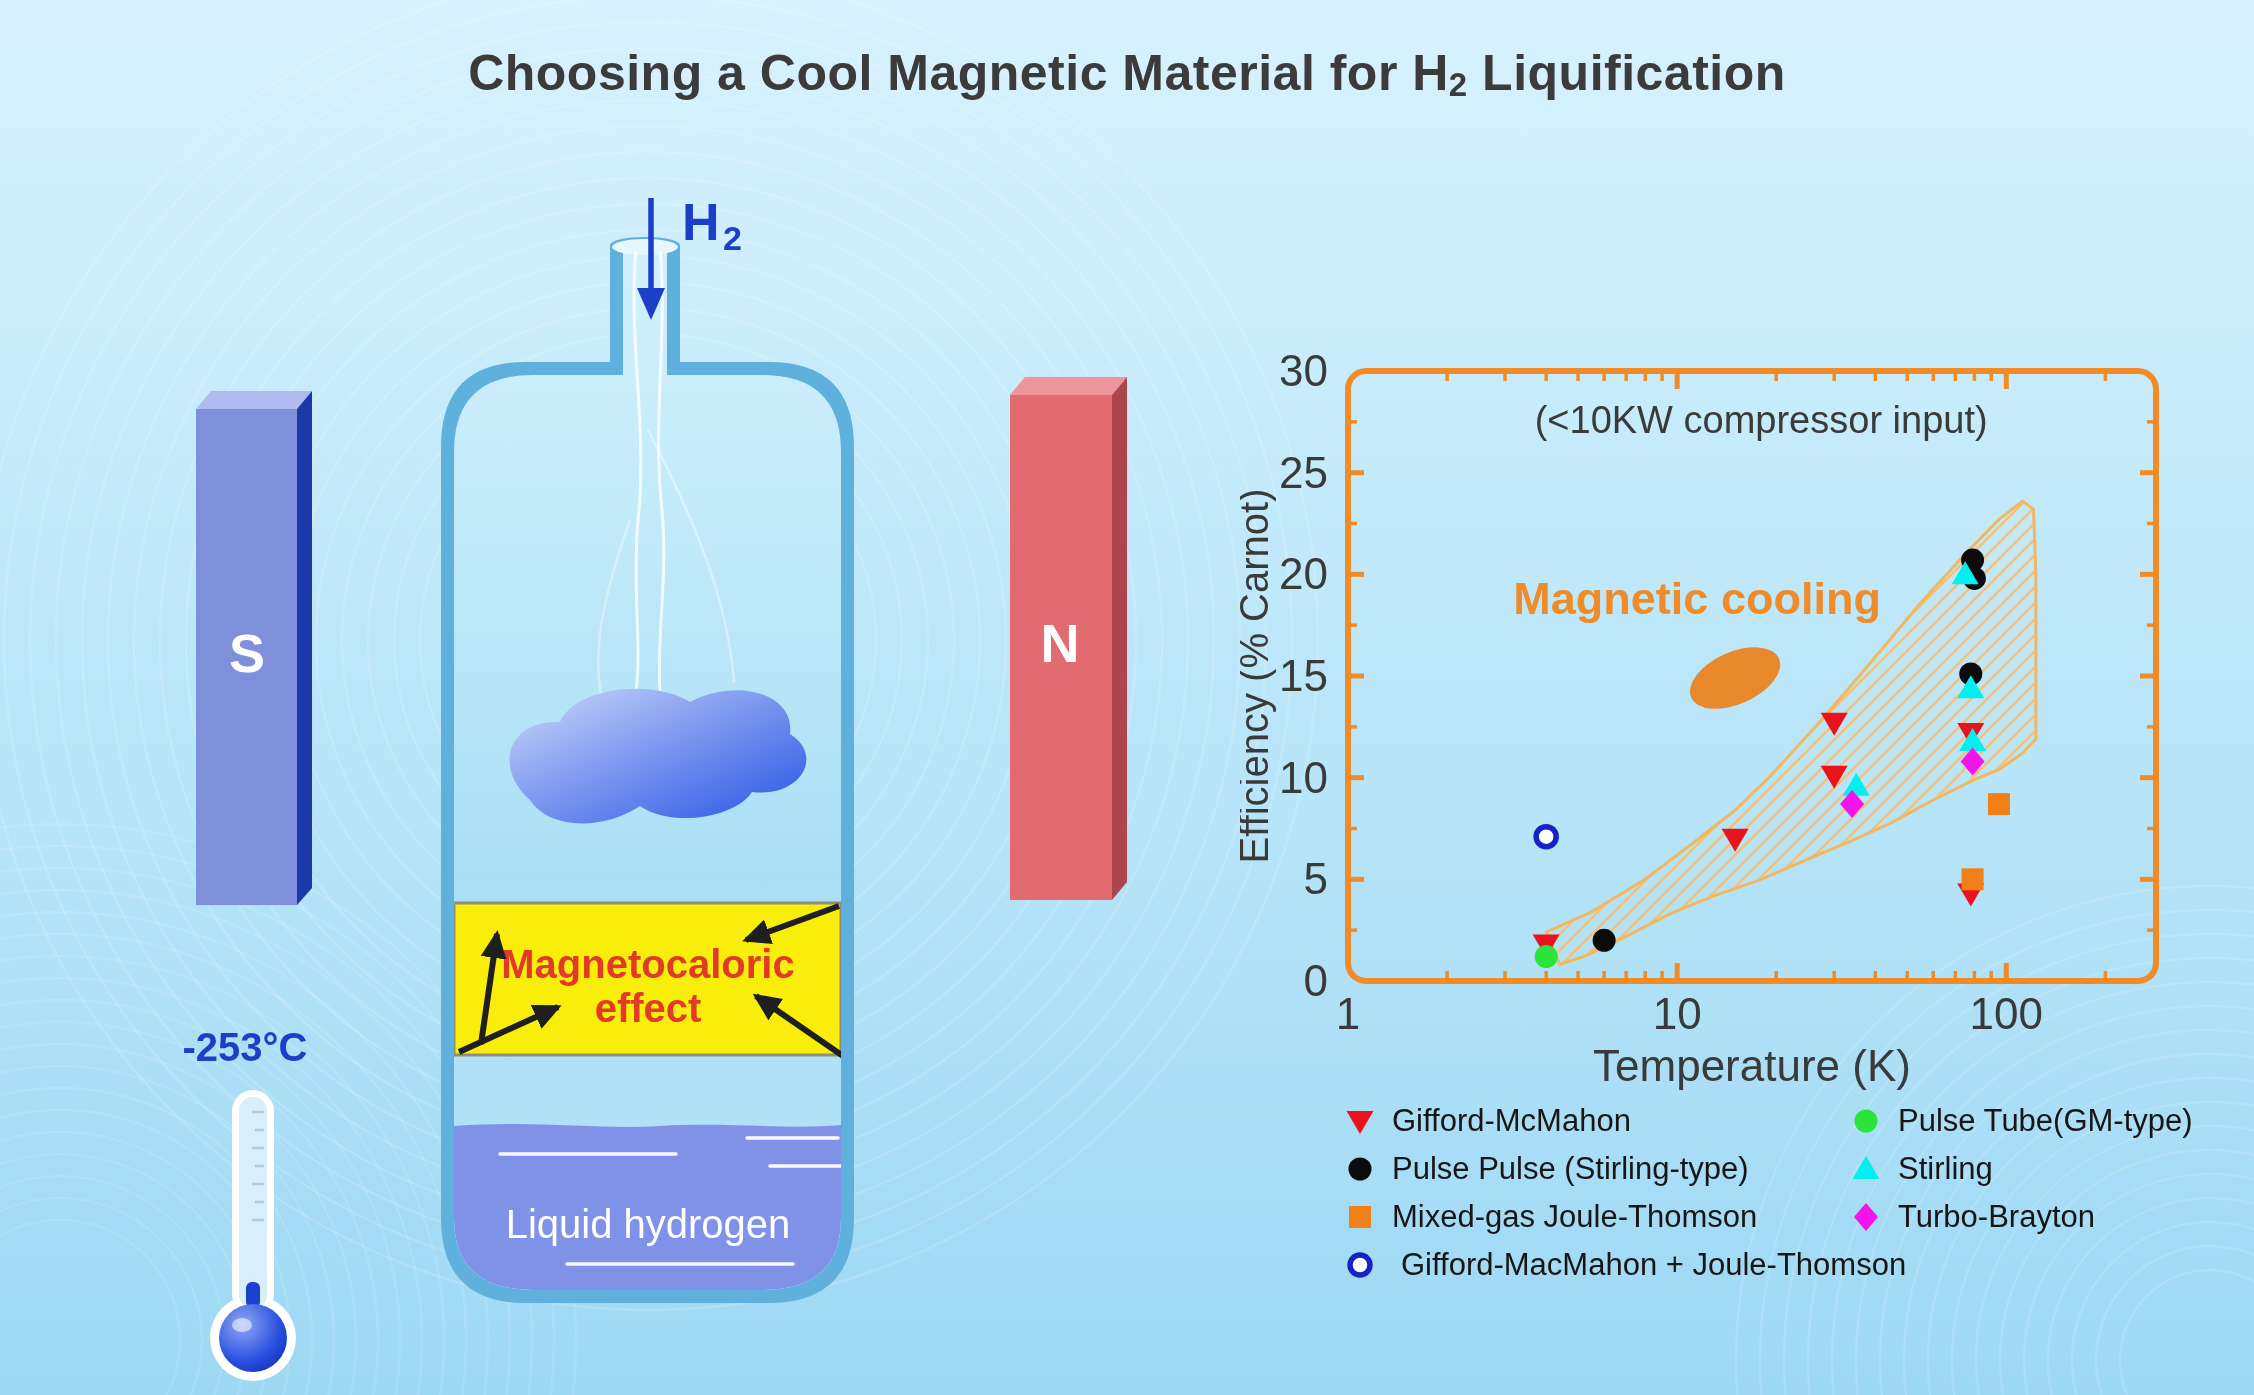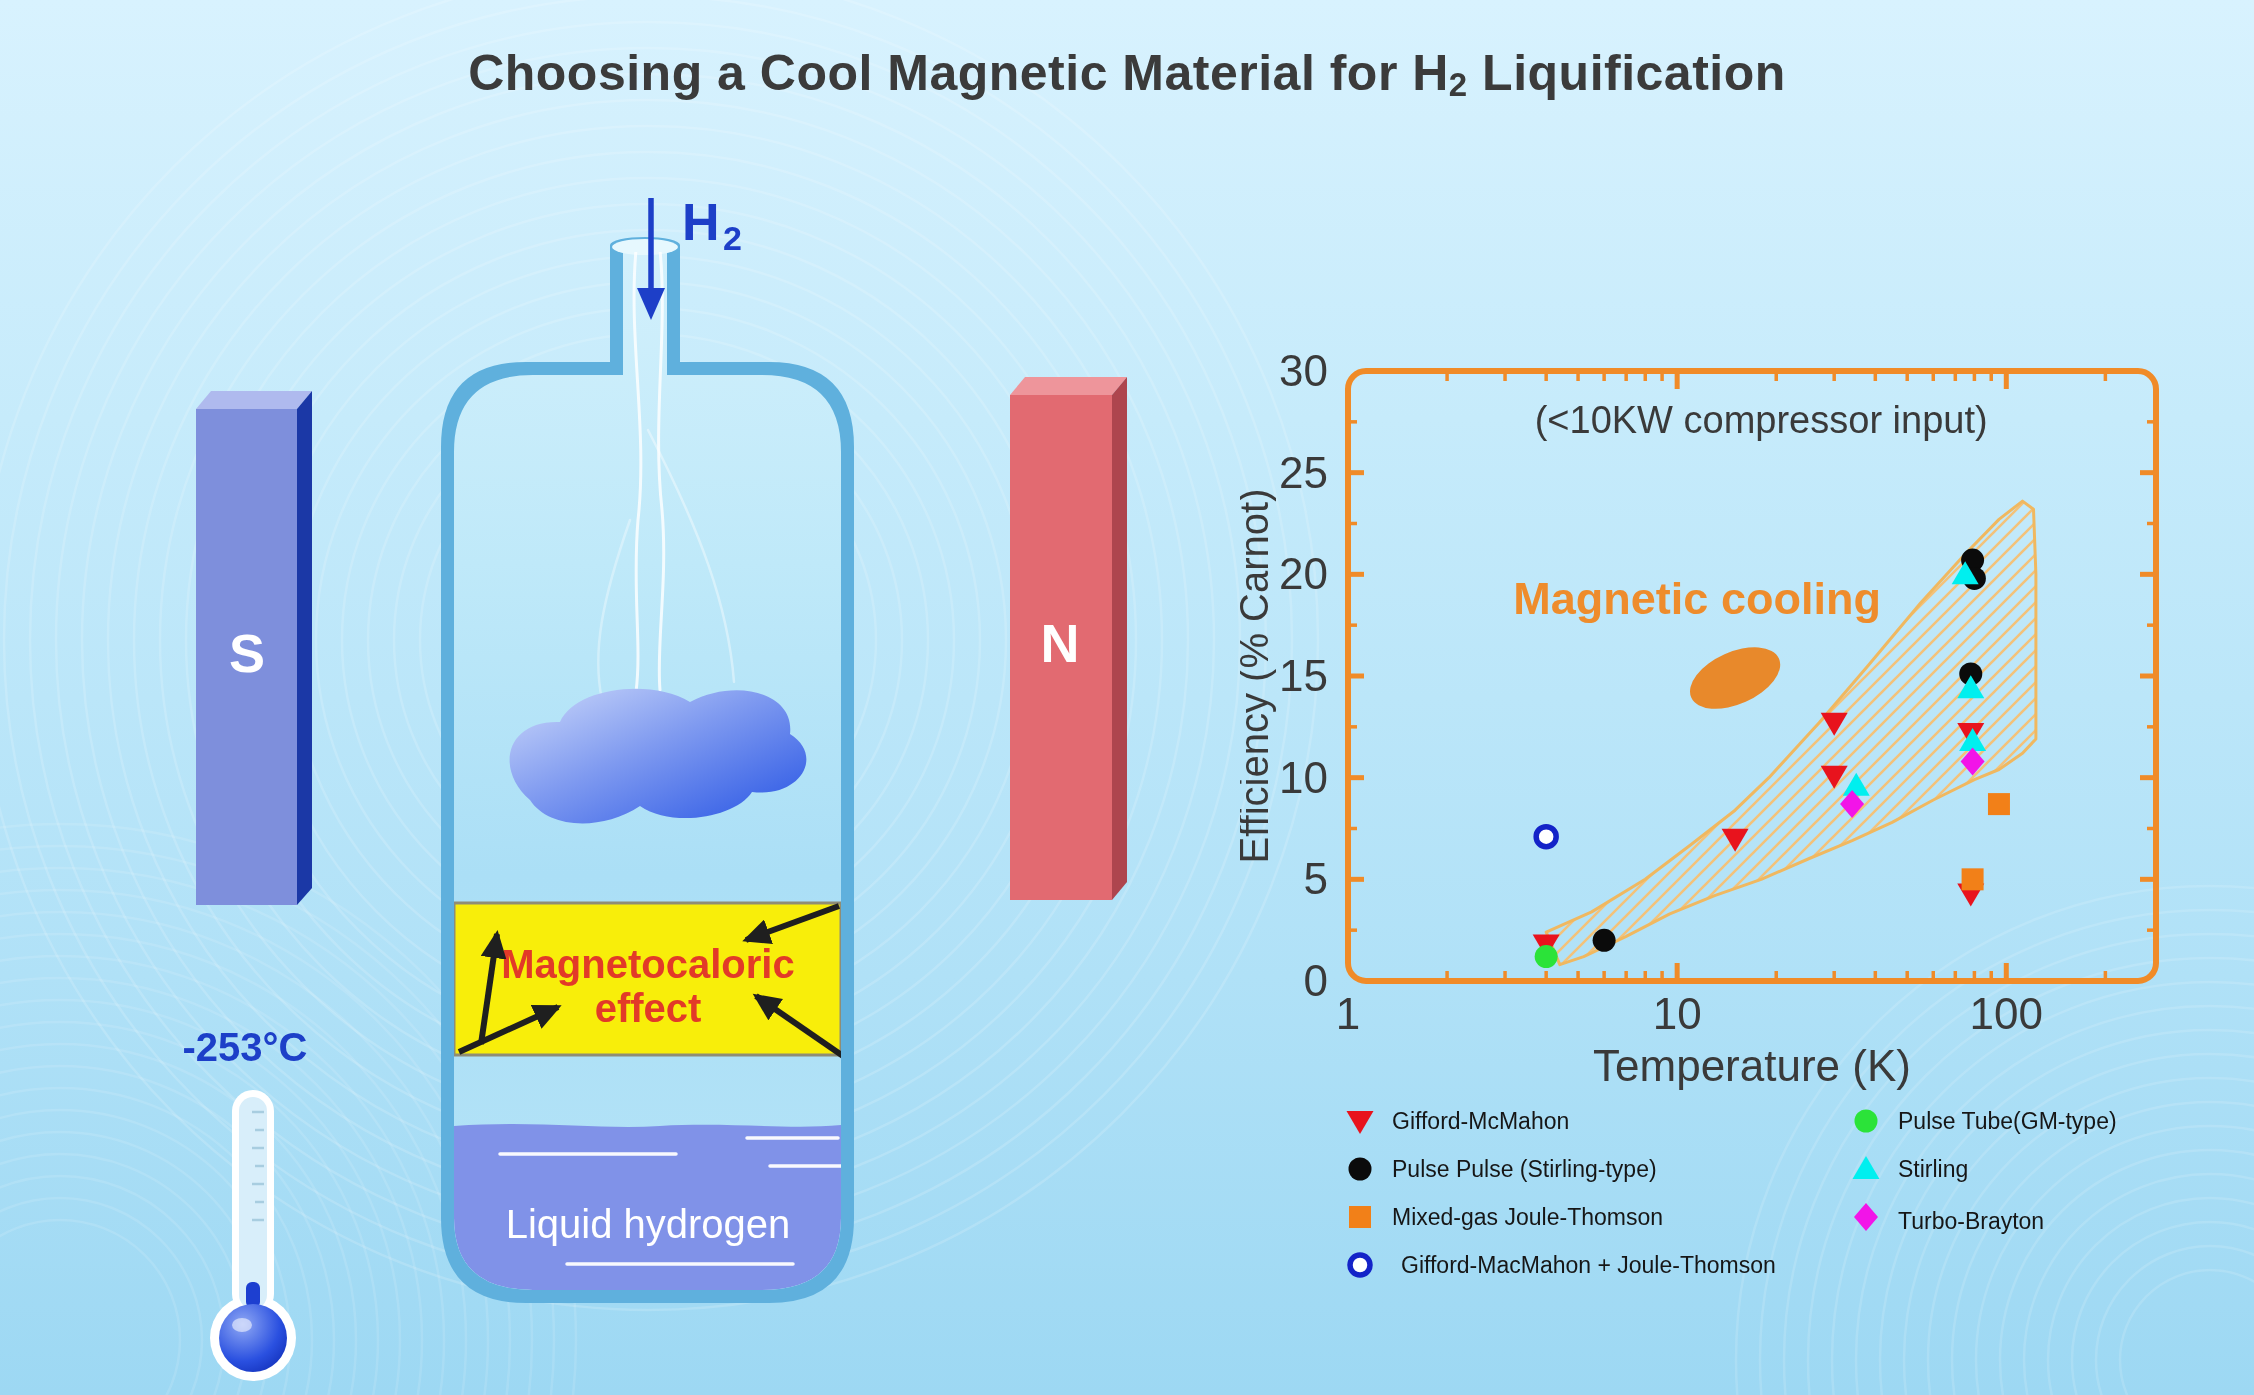--- a/index.html
+++ b/index.html
@@ -14,21 +14,21 @@
   #bg-decor{position:absolute;left:0;top:0;z-index:1;}
   #illustration{position:absolute;left:0;top:0;z-index:4;}
   #chart{position:absolute;left:1240px;top:230px;z-index:4;}
   .title{
     position:absolute;top:44px;left:0;width:100%;text-align:center;z-index:5;
     font-size:50px;font-weight:bold;color:#3b3b3b;letter-spacing:.5px;
   }
   .title .tsub{font-size:33px;position:relative;top:6px;font-weight:bold;}
   .legend-item{
     position:absolute;display:flex;align-items:center;gap:14px;z-index:5;
-    color:#161616;font-size:23px;white-space:nowrap;
+    color:#161616;font-size:31px;white-space:nowrap;
   }
   .legend-item svg{display:block;flex:0 0 auto;}
 </style>
 </head>
 <body>
 
 <div class="canvas">
 
   <svg id="bg-decor" width="2254" height="1395" viewBox="0 0 2254 1395">
       <circle cx="648" cy="640" r="150" fill="none" stroke="#ffffff" stroke-width="2.5" opacity="0.16"></circle>

